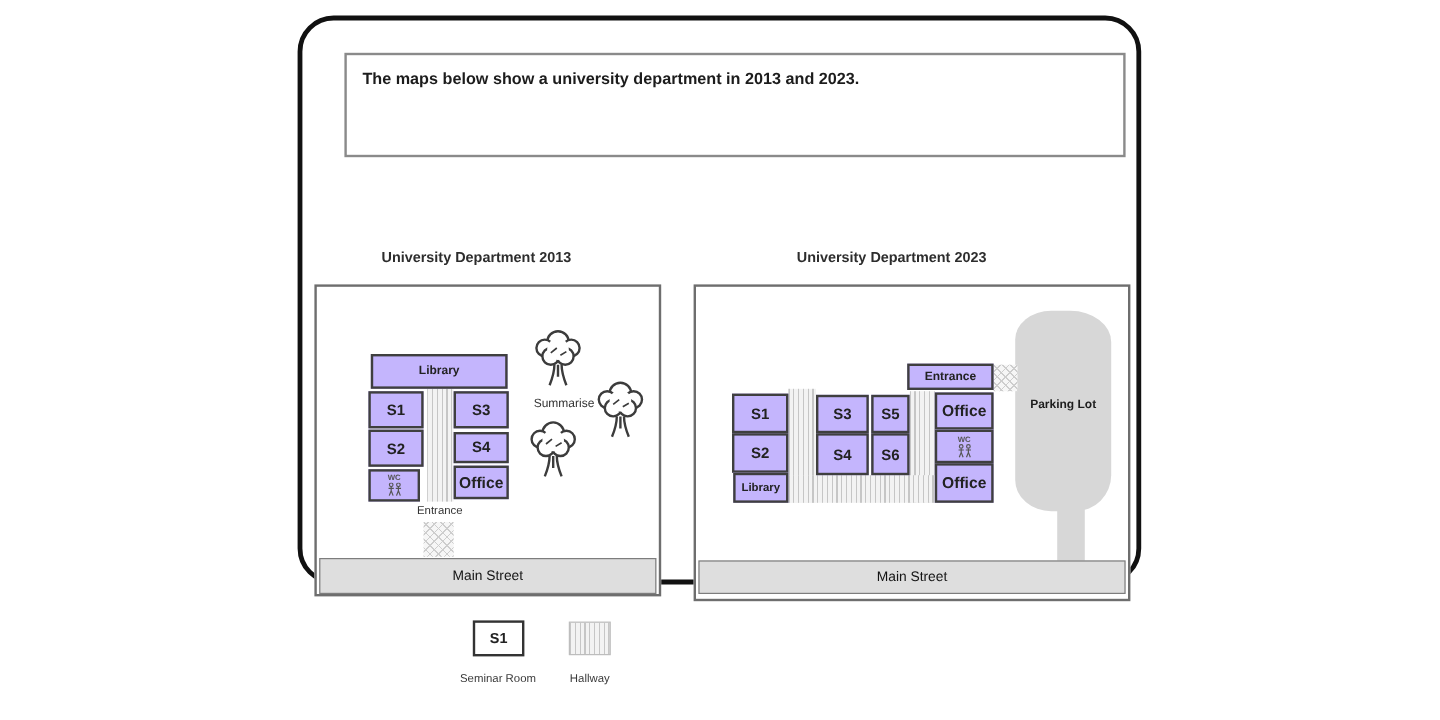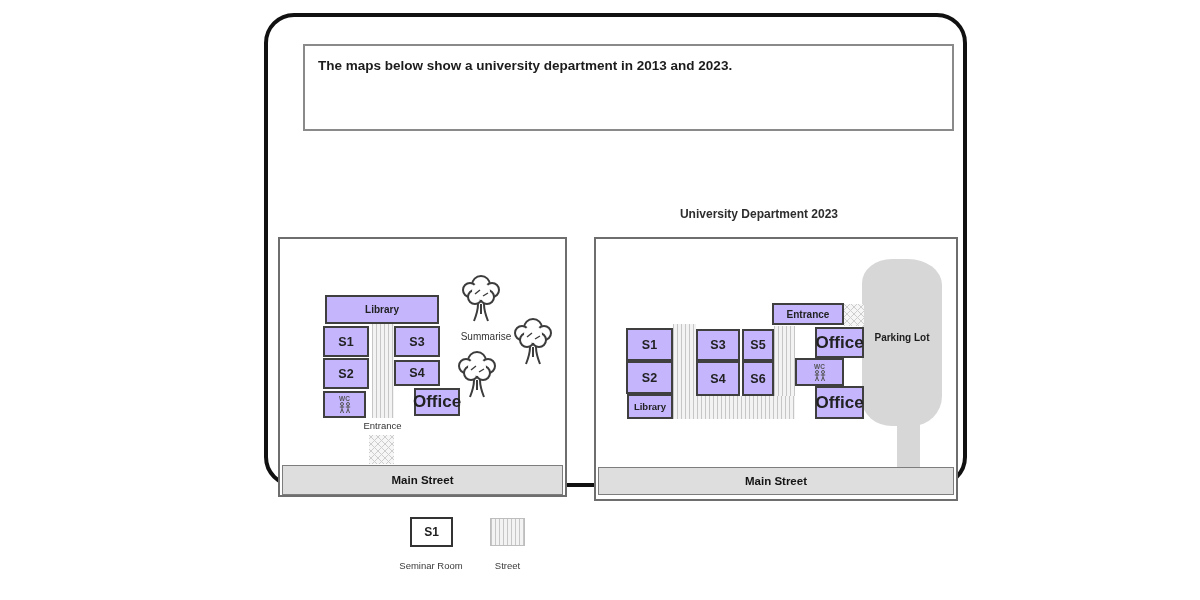--- a/index.html
+++ b/index.html
@@ -7,21 +7,21 @@
     --parking-fill:#d7d7d7;
     --border-dark:#3f3f3f;
     --outer-border:#111111;
   }
   *{box-sizing:border-box;margin:0;padding:0;}
   html,body{background:#ffffff;}
   body{font-family:"Liberation Sans",sans-serif;color:#222;}
   .canvas{position:relative;width:1200px;height:600px;background:#fff;overflow:hidden;}
 
   .outer-frame{
-    position:absolute;left:264px;top:13px;width:703px;height:474px;
+    position:absolute;left:248px;top:13px;width:703px;height:474px;
     border:4px solid var(--outer-border);border-radius:30px;background:#fff;
   }
 
   .task-box{
     position:absolute;left:35px;top:27px;width:651px;height:87px;
     border:2px solid #8a8a8a;background:#fff;padding:9px 13px;
   }
   .task-box p{
     font-size:13.5px;font-weight:bold;color:#1c1c1c;line-height:22px;
   }
@@ -36,35 +36,35 @@
   .mapframe{position:absolute;background:#fff;border:2px solid #6e6e6e;}
   .map2013{left:10px;top:220px;width:289px;height:260px;}
   .map2023{left:326px;top:220px;width:364px;height:264px;}
 
   .room{
     position:absolute;background:#c4b5fd;border:2px solid var(--border-dark);
     display:flex;align-items:center;justify-content:center;
     font-size:12.5px;font-weight:600;color:#222;z-index:4;
   }
   .room.small-label{font-size:10px;font-weight:600;}
-  .room.office{font-size:17px;margin-left:20px;}
+  .room.office{font-size:13px;}
   .hatch-v{
     position:absolute;z-index:2;background-color:#f3f3f3;
     background-image:repeating-linear-gradient(90deg,#c6c6c6 0 1px,transparent 1px 4px);
   }
   .hatch-d{
     position:absolute;z-index:2;background-color:#f6f6f6;
     background-image:repeating-linear-gradient(45deg,#cdcdcd 0 1px,transparent 1px 5px),
                      repeating-linear-gradient(-45deg,#cdcdcd 0 1px,transparent 1px 5px);
   }
   .street{
     position:absolute;left:2px;right:2px;height:30px;z-index:6;
     background:var(--street-fill);border:1.5px solid #7d7d7d;
     display:flex;align-items:center;justify-content:center;
-    font-size:11.5px;font-weight:bold;color:#141414;
+    font-size:11.5px;font-weight:normal;color:#141414;
   }
   .maplabel{position:absolute;font-size:9.5px;color:#333;text-align:center;z-index:5;}
   .maplabel.bold{font-weight:bold;font-size:10px;color:#1d1d1d;}
   .wcbox{flex-direction:column;gap:0;}
   .wc-text{font-size:6.5px;font-weight:600;color:#555;line-height:7px;}
   .tree{position:absolute;z-index:3;}
   .parking-blob{
     position:absolute;z-index:1;background:var(--parking-fill);
     border-radius:30px 34px 30px 30px / 24px 26px 30px 26px;
   }
@@ -83,20 +83,21 @@
 </head>
 <body>
 
 <div class="canvas">
   <div class="outer-frame">
 
     <div class="task-box">
       <p class="first">The maps below show a university department in 2013 and 2023.</p>
     </div>
 
+    <div class="map-title t2013">University Department 2013</div>
     <div class="map-title t2023">University Department 2023</div>
 
     <div class="mapframe map2013">
 
       <div class="hatch-v" style="left:92px;top:85px;width:22px;height:94px;"></div>
       <div class="hatch-d" style="left:89px;top:196px;width:25px;height:29px;"></div>
 
       <div class="room small-label" style="left:45px;top:56px;width:114px;height:29px;">Library</div>
       <div class="room" style="left:43px;top:87px;width:46px;height:31px;">S1</div>
       <div class="room" style="left:43px;top:119px;width:46px;height:31px;">S2</div>
@@ -190,16 +191,16 @@
         </svg>
       </div>
       <div class="room office" style="left:199px;top:147px;width:49px;height:33px;">Office</div>
 
       <div class="street" style="top:228px;height:28px;">Main Street</div>
     </div>
 
     <div class="legend-box" style="left:142px;top:500px;width:43px;height:30px;">S1</div>
     <div class="legend-swatch" style="left:222px;top:501px;width:35px;height:28px;"></div>
     <div class="legend-label" style="left:118px;top:543px;width:90px;">Seminar Room</div>
-    <div class="legend-label" style="left:212px;top:543px;width:55px;">Street</div>
+    <div class="legend-label" style="left:212px;top:543px;width:55px;">Hallway</div>
 
   </div>
 </div>
 
 </body></html>

